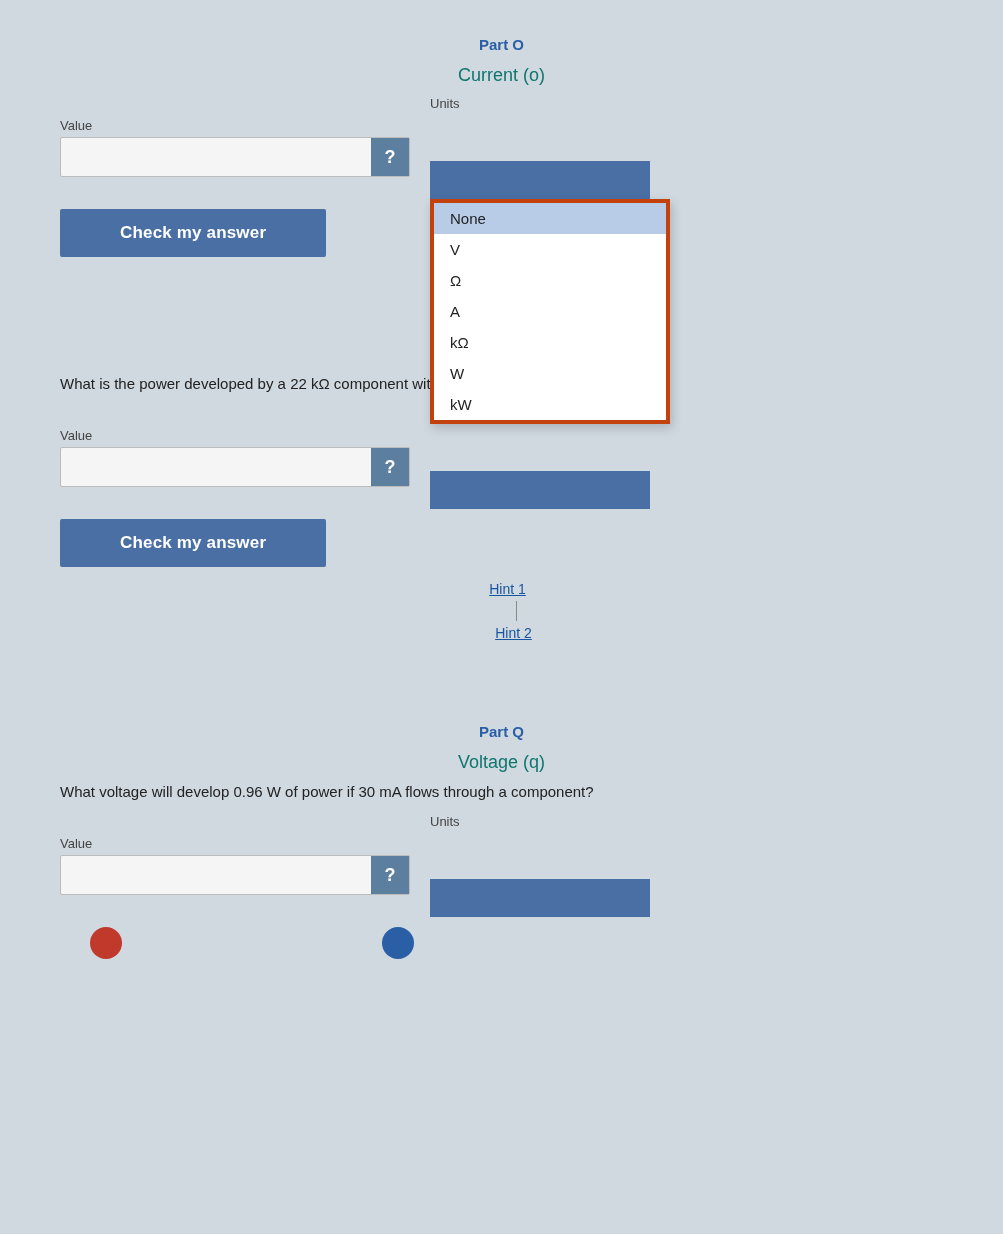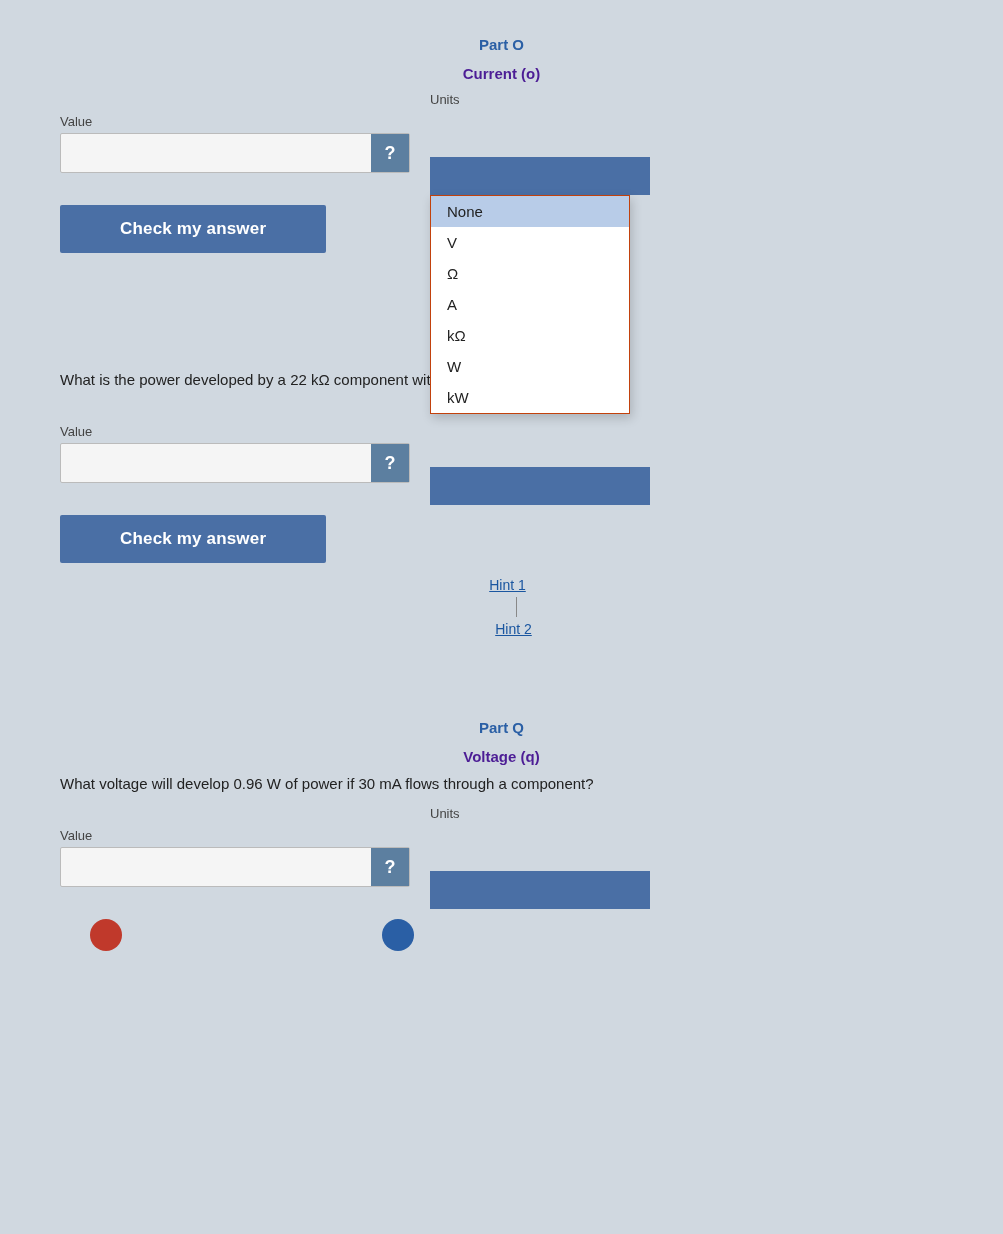--- a/index.html
+++ b/index.html
@@ -22,23 +22,23 @@
       margin-bottom: 10px;
       margin-top: 18px;
       flex-direction: column;
     }
     .part-label {
       color: #2a5fa5;
       font-weight: bold;
       font-size: 15px;
     }
     .part-title {
-      color: #4c1d95;
-      font-weight: bold;
-      font-size: 15px;
+      color: #0f766e;
+      font-weight: normal;
+      font-size: 18px;
     }
     .question-text {
       margin-left: 30px;
       margin-bottom: 14px;
       font-size: 15px;
       color: #222;
     }
     .input-row {
       display: flex;
       align-items: center;
@@ -131,23 +131,23 @@
     }
     .dropdown-container {
       position: relative;
       display: inline-block;
     }
     
     .units-dropdown {
       position: absolute;
       top: 38px;
       left: 0;
-      width: 200px;
+      width: 240px;
       background: #fff;
-      border: 1px solid #c2410c;
+      border: 4px solid #c2410c;
       z-index: 100;
       box-shadow: 2px 4px 10px rgba(0,0,0,0.18);
     }
     .dropdown-item {
       padding: 7px 16px;
       cursor: pointer;
       font-size: 15px;
       color: #222;
     }
     .dropdown-item.selected {

